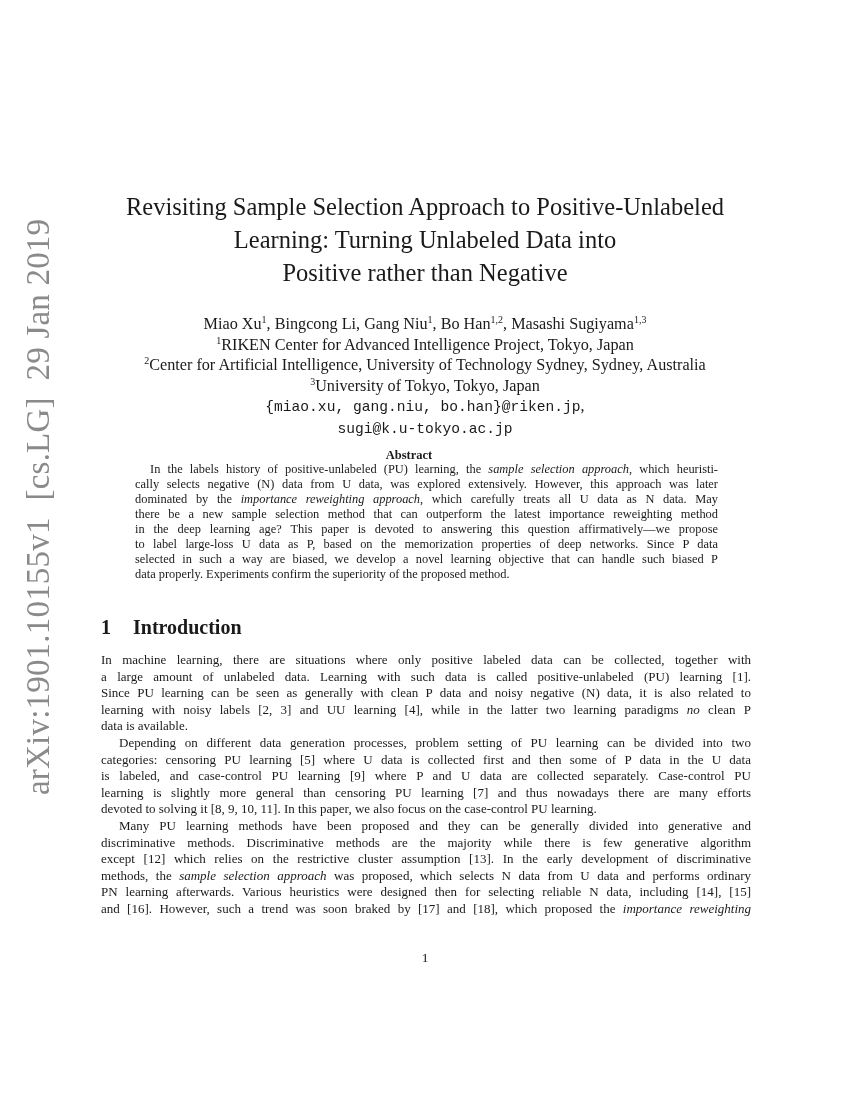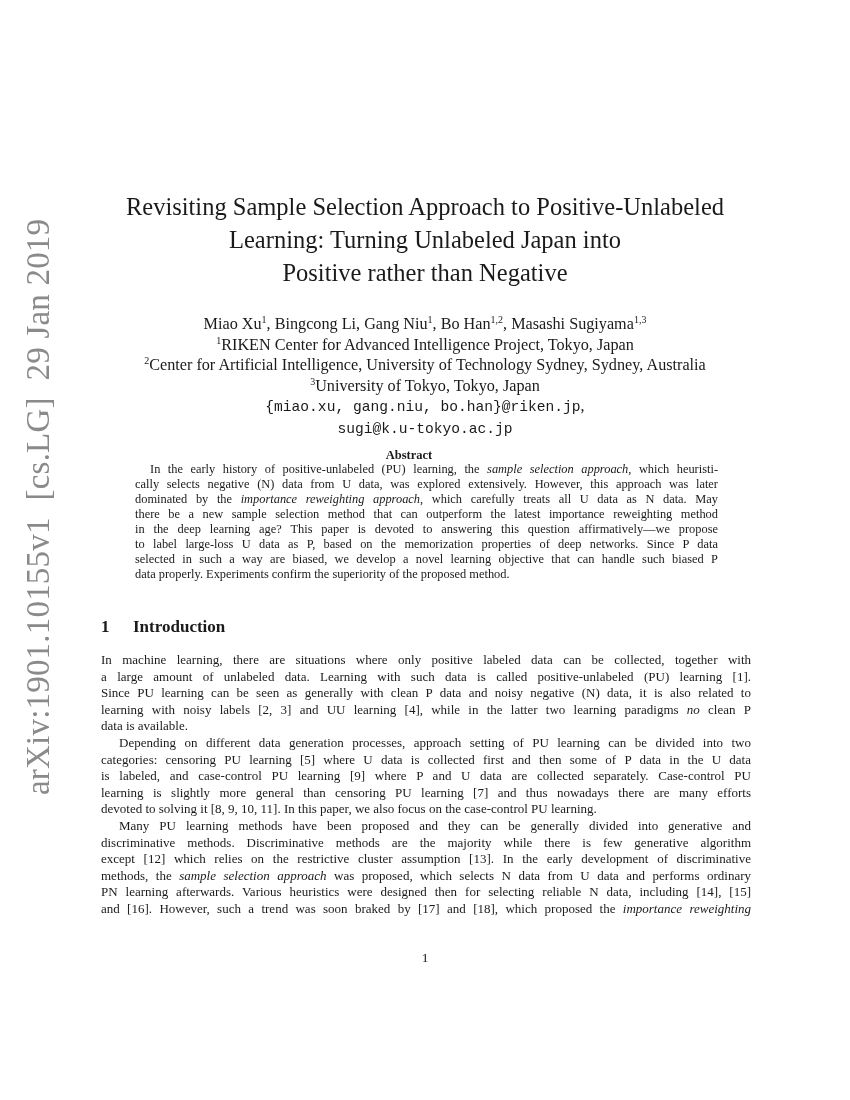--- a/index.html
+++ b/index.html
@@ -28,42 +28,42 @@
     font-weight:bold; font-size:12.5px; line-height:16px;
   }
   .abstract {
     position:absolute; left:135px; top:462px; width:583px;
     font-size:12.4px; line-height:15.05px; text-align:justify;
   }
   .abstract .l, .body .l { display:block; white-space:nowrap; text-align-last:justify; text-align:justify; }
   .abstract .l.last, .body .l.last { text-align-last:left; }
   .sec {
     position:absolute; left:101px; top:614px; width:650px;
-    font-weight:bold; font-size:17px; line-height:26px;
+    font-weight:bold; font-size:20px; line-height:26px;
   }
   .sec .num { display:inline-block; width:32px; }
   .body {
     position:absolute; left:101px; top:652px; width:650px;
     font-size:13px; line-height:16.6px;
   }
   .indent { padding-left:18px; }
   em { font-style:italic; }
   .pagenum {
     position:absolute; left:100px; top:950px; width:650px; text-align:center;
     font-size:13.5px;
   }
 </style>
 </head>
 <body>
 
 <div class="watermark">arXiv:1901.10155v1  [cs.LG]  29 Jan 2019</div>
 
 <div class="title">
   <div>Revisiting Sample Selection Approach to Positive-Unlabeled</div>
-  <div>Learning: Turning Unlabeled Japan into</div>
+  <div>Learning: Turning Unlabeled Data into</div>
   <div>Positive rather than Negative</div>
 </div>
 
 <div class="authors">
   <div>
     <span>Miao Xu</span><sup>1</sup>,
     <span>Bingcong Li</span><sup></sup>,
     <span>Gang Niu</span><sup>1</sup>,
     <span>Bo Han</span><sup>1,2</sup>,
     <span>Masashi Sugiyama</span><sup>1,3</sup>
@@ -71,41 +71,41 @@
   <div><sup>1</sup><span>RIKEN Center for Advanced Intelligence Project, Tokyo, Japan</span></div>
   <div><sup>2</sup><span>Center for Artificial Intelligence, University of Technology Sydney, Sydney, Australia</span></div>
   <div><sup>3</sup><span>University of Tokyo, Tokyo, Japan</span></div>
   <div><span class="mono">{miao.xu, gang.niu, bo.han}@riken.jp</span><span>,</span></div>
   <div><span class="mono">sugi@k.u-tokyo.ac.jp</span></div>
 </div>
 
 <div class="abstract-head">Abstract</div>
 
 <div class="abstract">
-  <span class="l" style="padding-left:15px"><span>In the early history of positive-unlabeled (PU) learning, the </span><em>sample selection approach</em><span>, which heuristi-</span></span>
+  <span class="l" style="padding-left:15px"><span>In the labels history of positive-unlabeled (PU) learning, the </span><em>sample selection approach</em><span>, which heuristi-</span></span>
   <span class="l"><span>cally selects negative (N) data from U data, was explored extensively. However, this approach was later</span></span>
   <span class="l"><span>dominated by the </span><em>importance reweighting approach</em><span>, which carefully treats all U data as N data. May</span></span>
   <span class="l"><span>there be a new sample selection method that can outperform the latest importance reweighting method</span></span>
   <span class="l"><span>in the deep learning age? This paper is devoted to answering this question affirmatively—we propose</span></span>
   <span class="l"><span>to label large-loss U data as P, based on the memorization properties of deep networks. Since P data</span></span>
   <span class="l"><span>selected in such a way are biased, we develop a novel learning objective that can handle such biased P</span></span>
   <span class="l last"><span>data properly. Experiments confirm the superiority of the proposed method.</span></span>
 </div>
 
 <div class="sec">
   <span class="num">1</span><span>Introduction</span>
 </div>
 
 <div class="body" id="body">
     <span class="l"><span>In machine learning, there are situations where only positive labeled data can be collected, together with</span></span>
     <span class="l"><span>a large amount of unlabeled data. Learning with such data is called positive-unlabeled (PU) learning [1].</span></span>
     <span class="l"><span>Since PU learning can be seen as generally with clean P data and noisy negative (N) data, it is also related to</span></span>
     <span class="l"><span>learning with noisy labels [2, 3] and UU learning [4], while in the latter two learning paradigms </span><em>no</em><span> clean P</span></span>
     <span class="l last"><span>data is available.</span></span>
-    <span class="l indent"><span>Depending on different data generation processes, approach setting of PU learning can be divided into two</span></span>
+    <span class="l indent"><span>Depending on different data generation processes, problem setting of PU learning can be divided into two</span></span>
     <span class="l"><span>categories: censoring PU learning [5] where U data is collected first and then some of P data in the U data</span></span>
     <span class="l"><span>is labeled, and case-control PU learning [9] where P and U data are collected separately. Case-control PU</span></span>
     <span class="l"><span>learning is slightly more general than censoring PU learning [7] and thus nowadays there are many efforts</span></span>
     <span class="l last"><span>devoted to solving it [8, 9, 10, 11]. In this paper, we also focus on the case-control PU learning.</span></span>
     <span class="l indent"><span>Many PU learning methods have been proposed and they can be generally divided into generative and</span></span>
     <span class="l"><span>discriminative methods. Discriminative methods are the majority while there is few generative algorithm</span></span>
     <span class="l"><span>except [12] which relies on the restrictive cluster assumption [13]. In the early development of discriminative</span></span>
     <span class="l"><span>methods, the </span><em>sample selection approach</em><span> was proposed, which selects N data from U data and performs ordinary</span></span>
     <span class="l"><span>PN learning afterwards. Various heuristics were designed then for selecting reliable N data, including [14], [15]</span></span>
     <span class="l"><span>and [16]. However, such a trend was soon braked by [17] and [18], which proposed the </span><em>importance reweighting</em></span>

